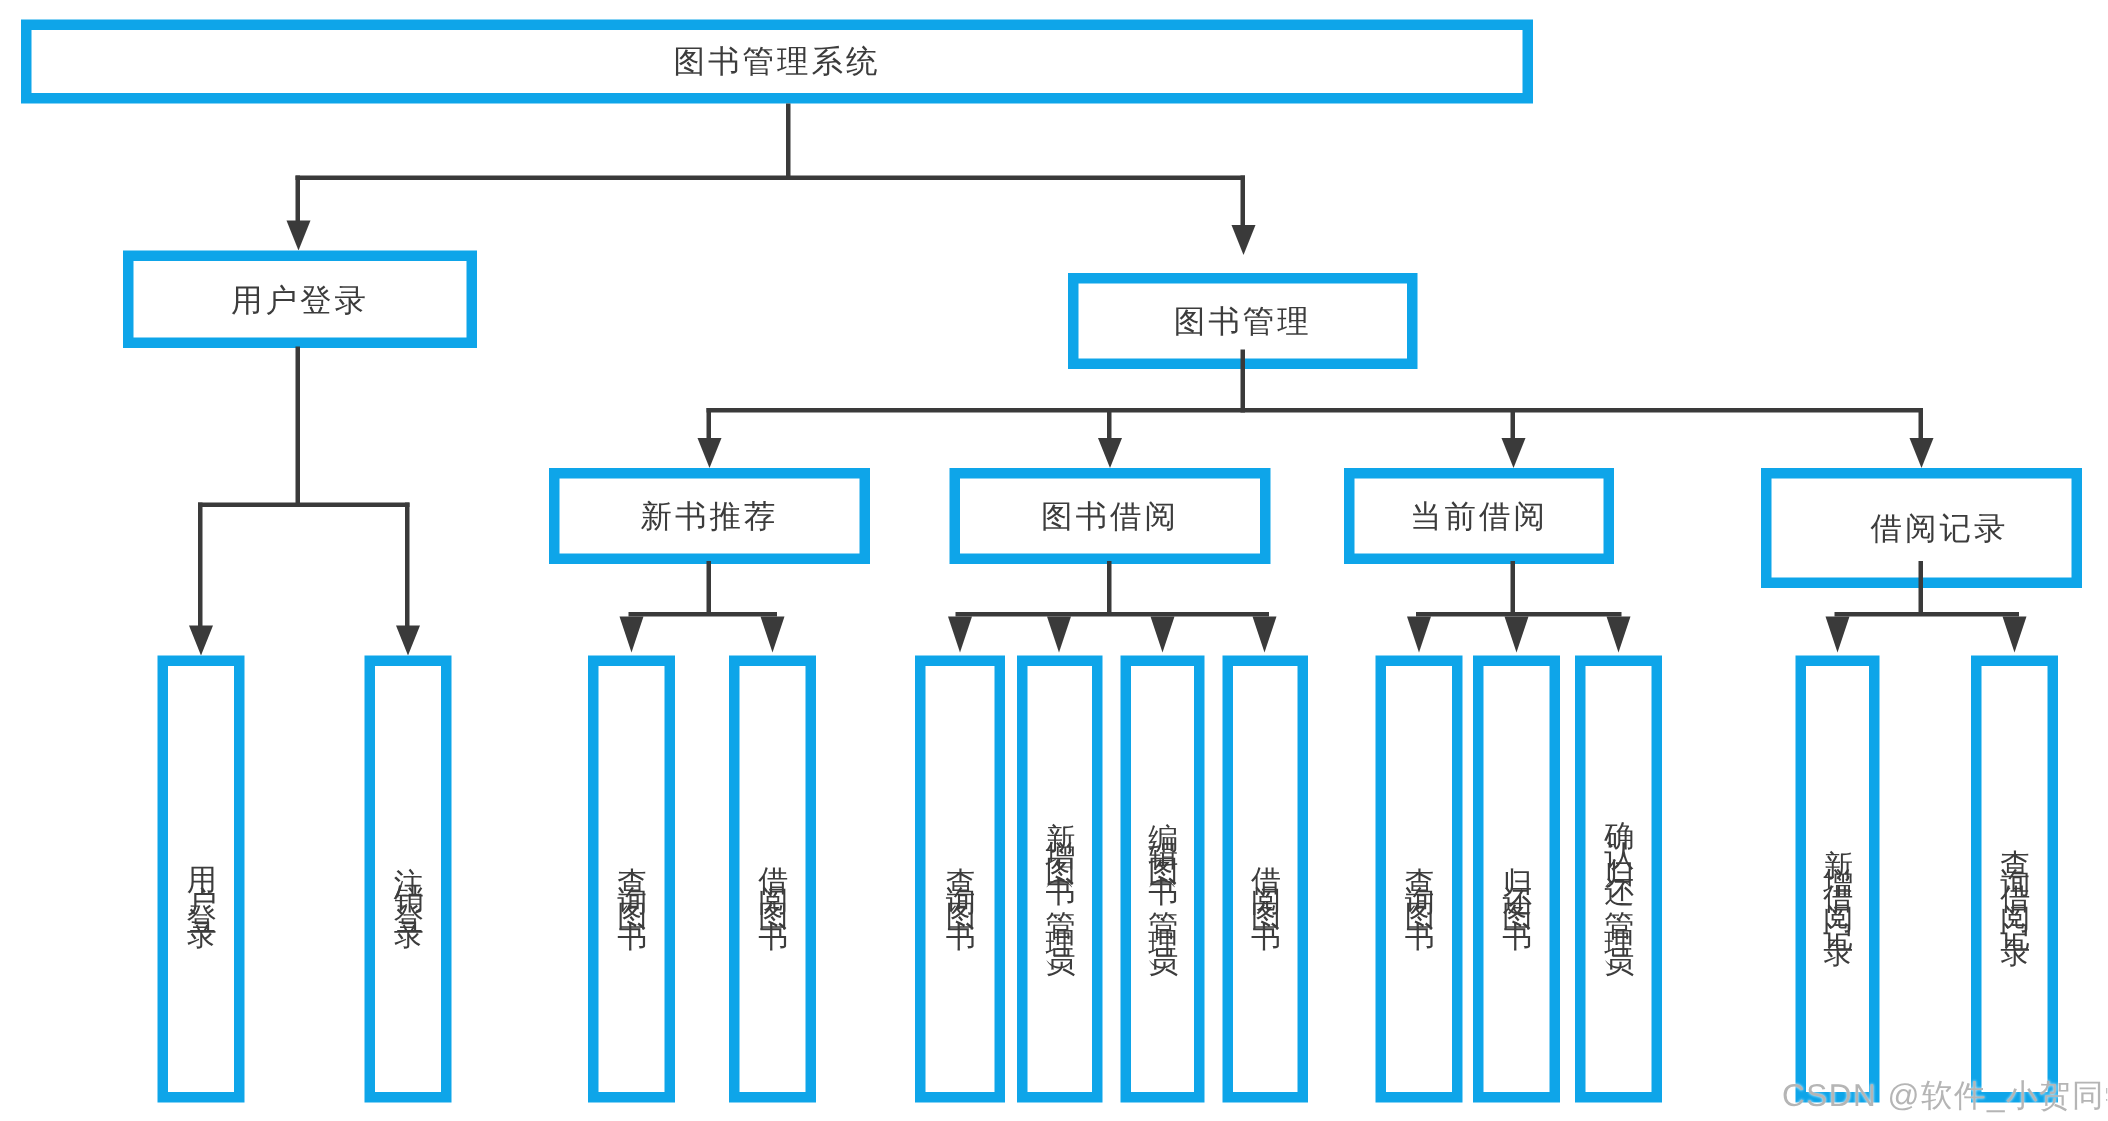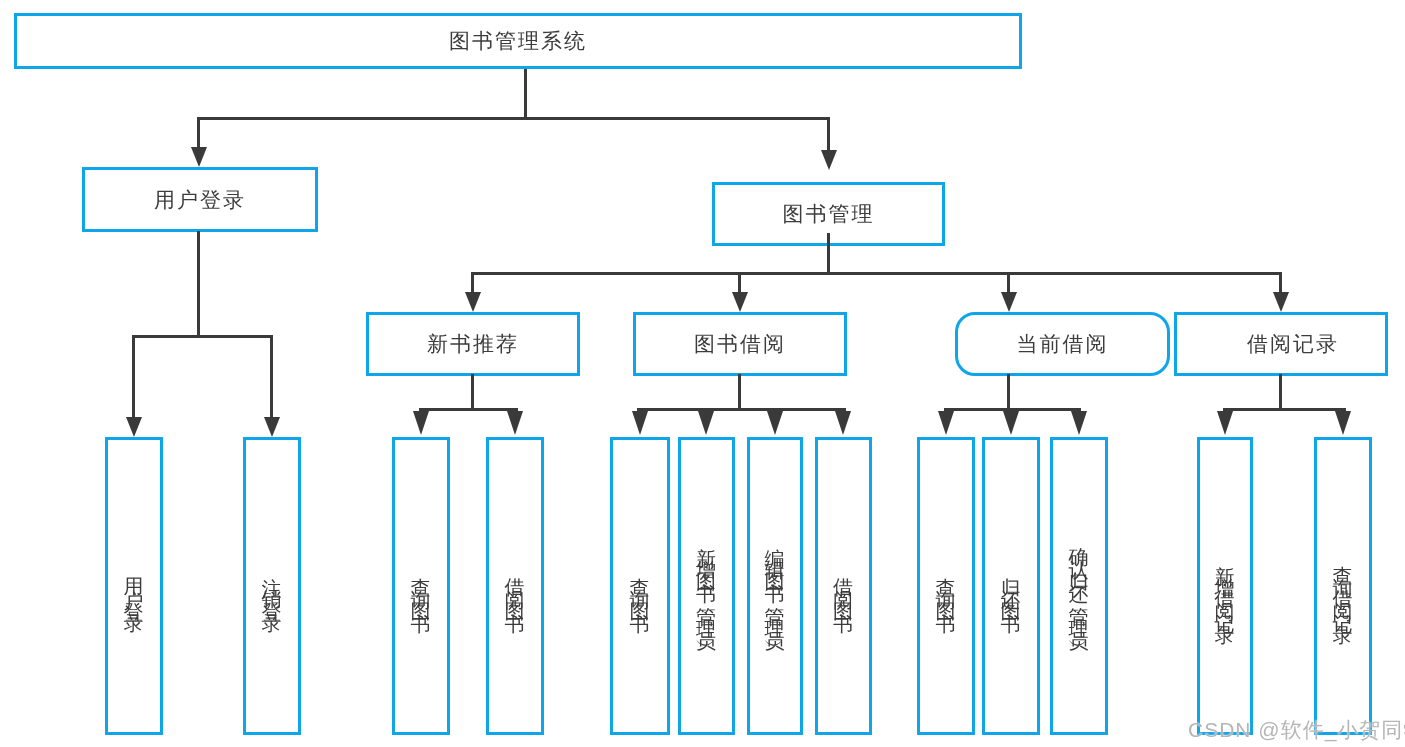--- a/index.html
+++ b/index.html
@@ -2,21 +2,21 @@
 <html><head>
 <meta charset="utf-8">
 <style>
   html,body { margin:0; padding:0; background:#ffffff; }
   .canvas {
     position:relative; width:1405px; height:747px; background:#ffffff;
     font-family:"Liberation Sans","DejaVu Sans",sans-serif; overflow:hidden;
   }
   .box {
     position:absolute; box-sizing:border-box;
-    border:3px solid #0ea5e9; background:#ffffff;
+    border:7px solid #0ea5e9; background:#ffffff;
     display:flex; align-items:center; justify-content:center;
   }
   .lbl {
     color:#3c3c3c; font-size:21px; letter-spacing:2px; white-space:nowrap;
   }
   .vbox .lbl {
     writing-mode:vertical-rl; text-orientation:mixed;
     font-size:20px; letter-spacing:12px; line-height:1.1;
   }
   .vline { position:absolute; width:3px; background:#3a3a3a; }
@@ -73,24 +73,24 @@
   <div class="ah" style="left:1001px; top:292px;"></div>
   <div class="vline" style="left:1279px; top:272px; height:26px;"></div>
   <div class="ah" style="left:1273px; top:292px;"></div>
 
   <div class="box" style="left:366px; top:312px; width:214px; height:64px;">
     <span class="lbl">新书推荐</span>
   </div>
   <div class="box" style="left:633px; top:312px; width:214px; height:64px;">
     <span class="lbl">图书借阅</span>
   </div>
-  <div class="box" style="left:955px; top:312px; width:215px; height:64px;border-radius:20px;">
+  <div class="box" style="left:896px; top:312px; width:180px; height:64px;">
     <span class="lbl">当前借阅</span>
   </div>
-  <div class="box" style="left:1174px; top:312px; width:214px; height:64px;padding-left:24px;">
+  <div class="box" style="left:1174px; top:312px; width:214px; height:80px;padding-left:24px;">
     <span class="lbl">借阅记录</span>
   </div>
 
   <div class="vline" style="left:471px; top:374px; height:36px;"></div>
   <div class="hline" style="left:419px; top:408px; width:99px;"></div>
   <div class="ah tall" style="left:413px; top:411px;"></div>
   <div class="ah tall" style="left:507px; top:411px;"></div>
 
   <div class="vline" style="left:738px; top:374px; height:36px;"></div>
   <div class="hline" style="left:637px; top:408px; width:209px;"></div>

